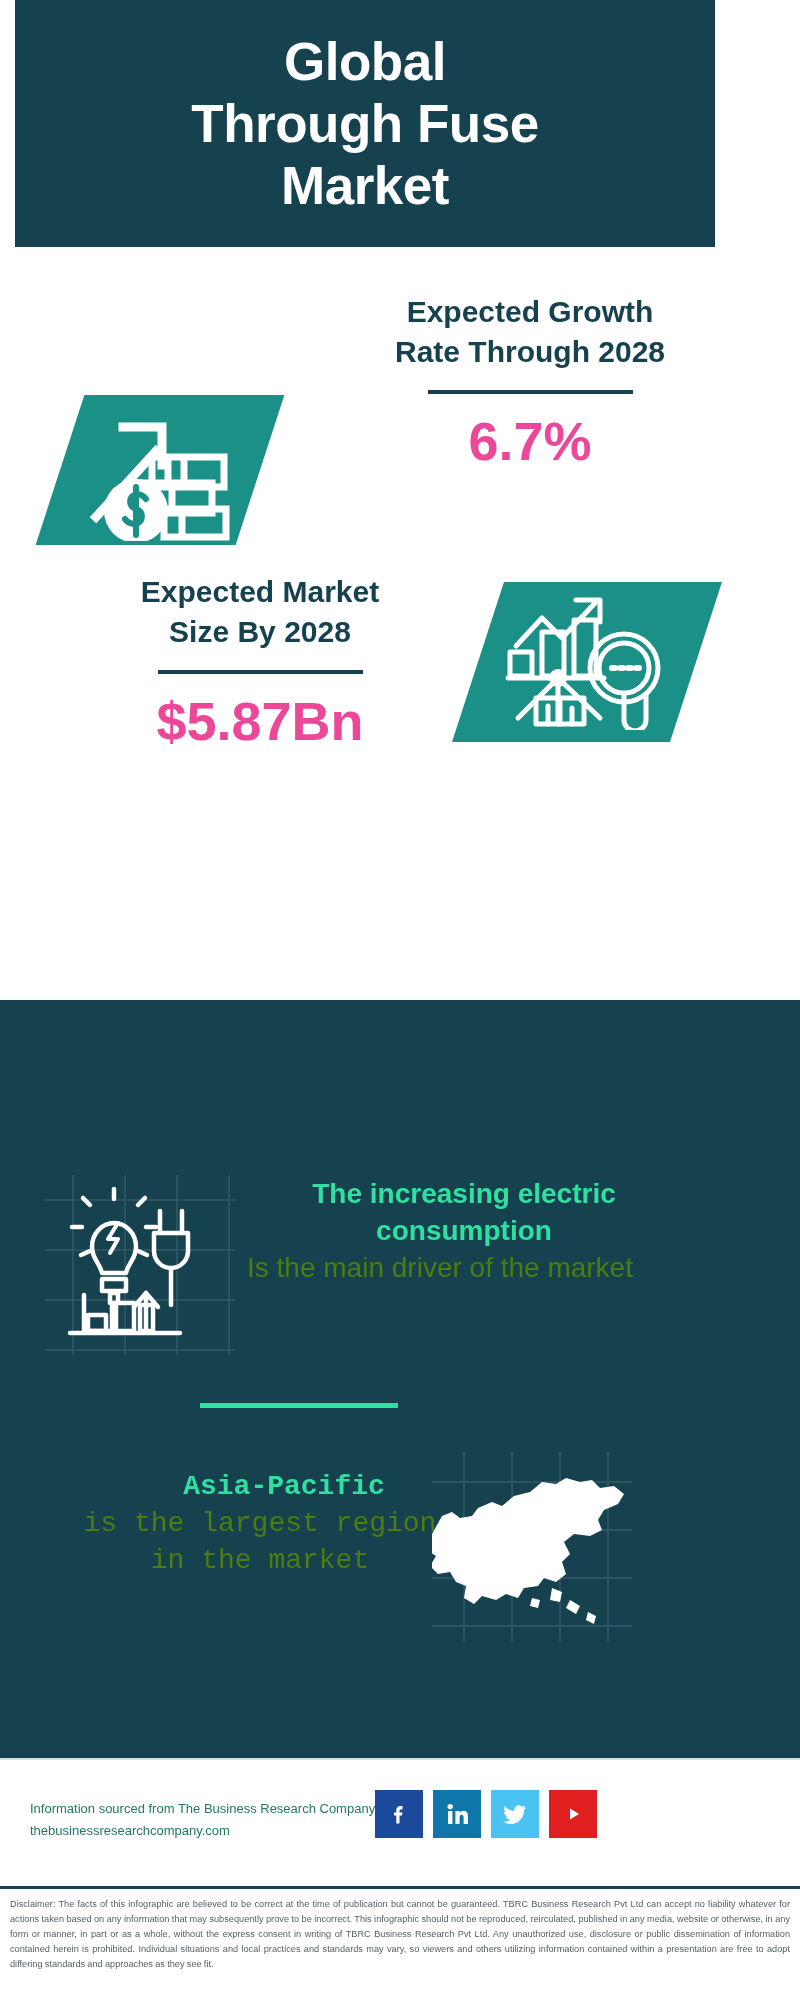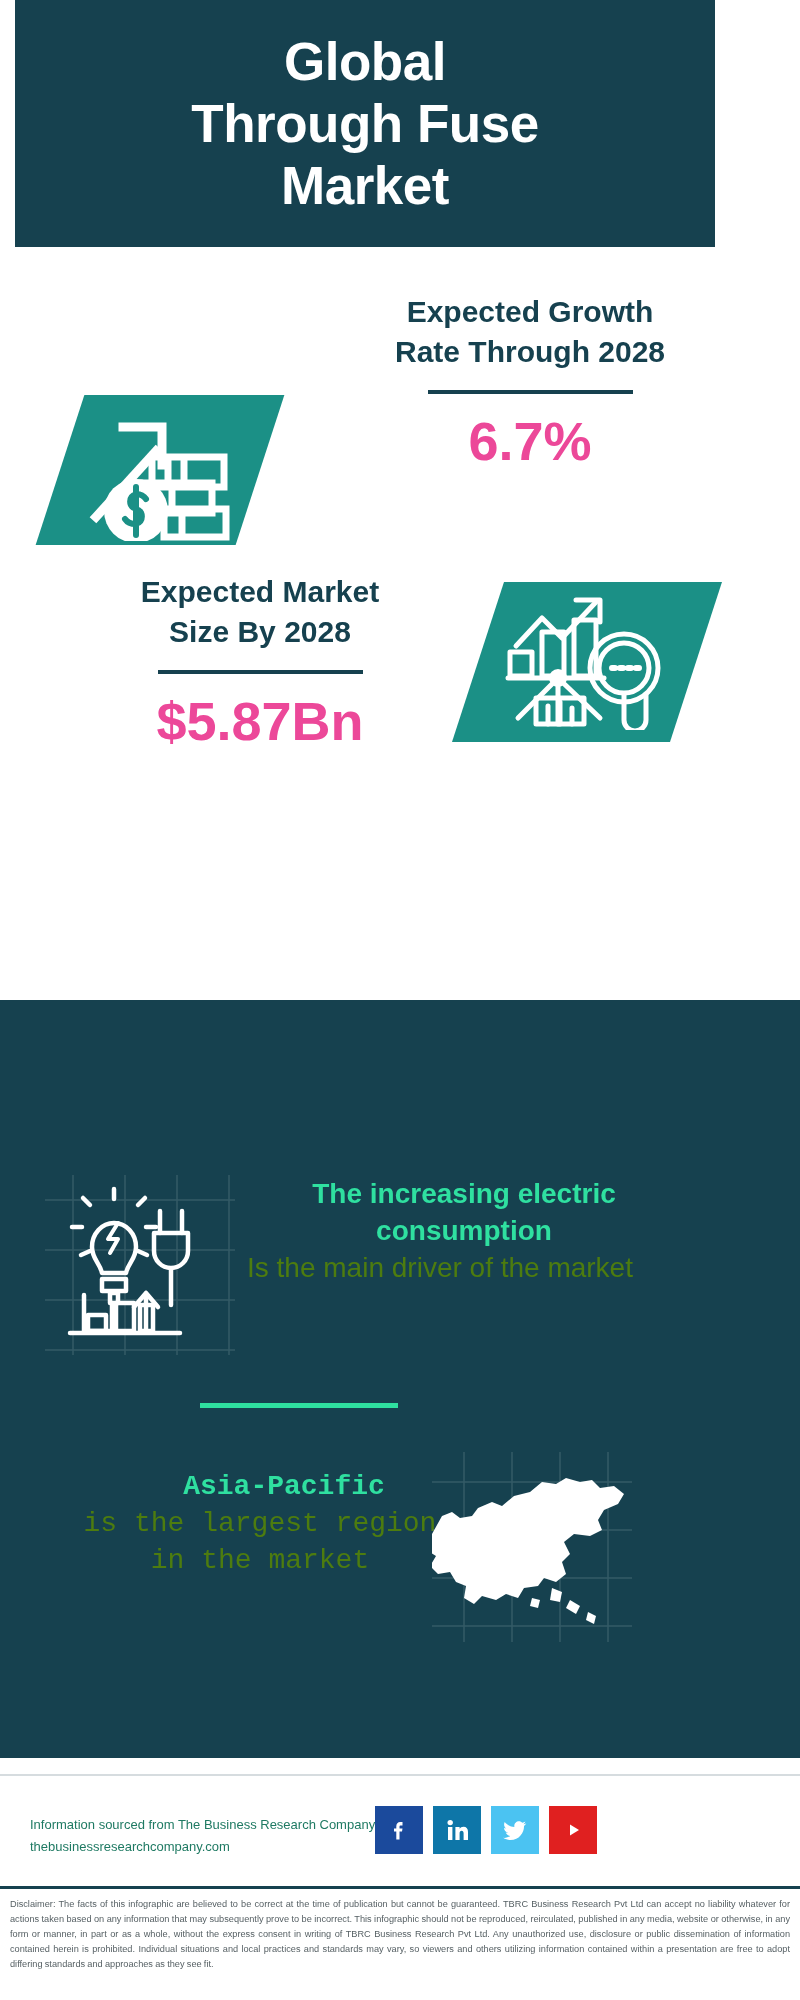--- a/index.html
+++ b/index.html
@@ -173,21 +173,20 @@
     width: 200px; height: 190px;
   }
 
   
   .footer {
     position: absolute;
     left: 0; top: 1758px;
     width: 800px; height: 128px;
     background: #ffffff;
     border-top: 2px solid #d6dcdf;
-    margin-top: 16px;
   }
   .source {
     position: absolute;
     left: 30px; top: 38px;
     width: 350px;
   }
   .source-line {
     color: #1f7a63;
     font-size: 13px;
     line-height: 22px;

